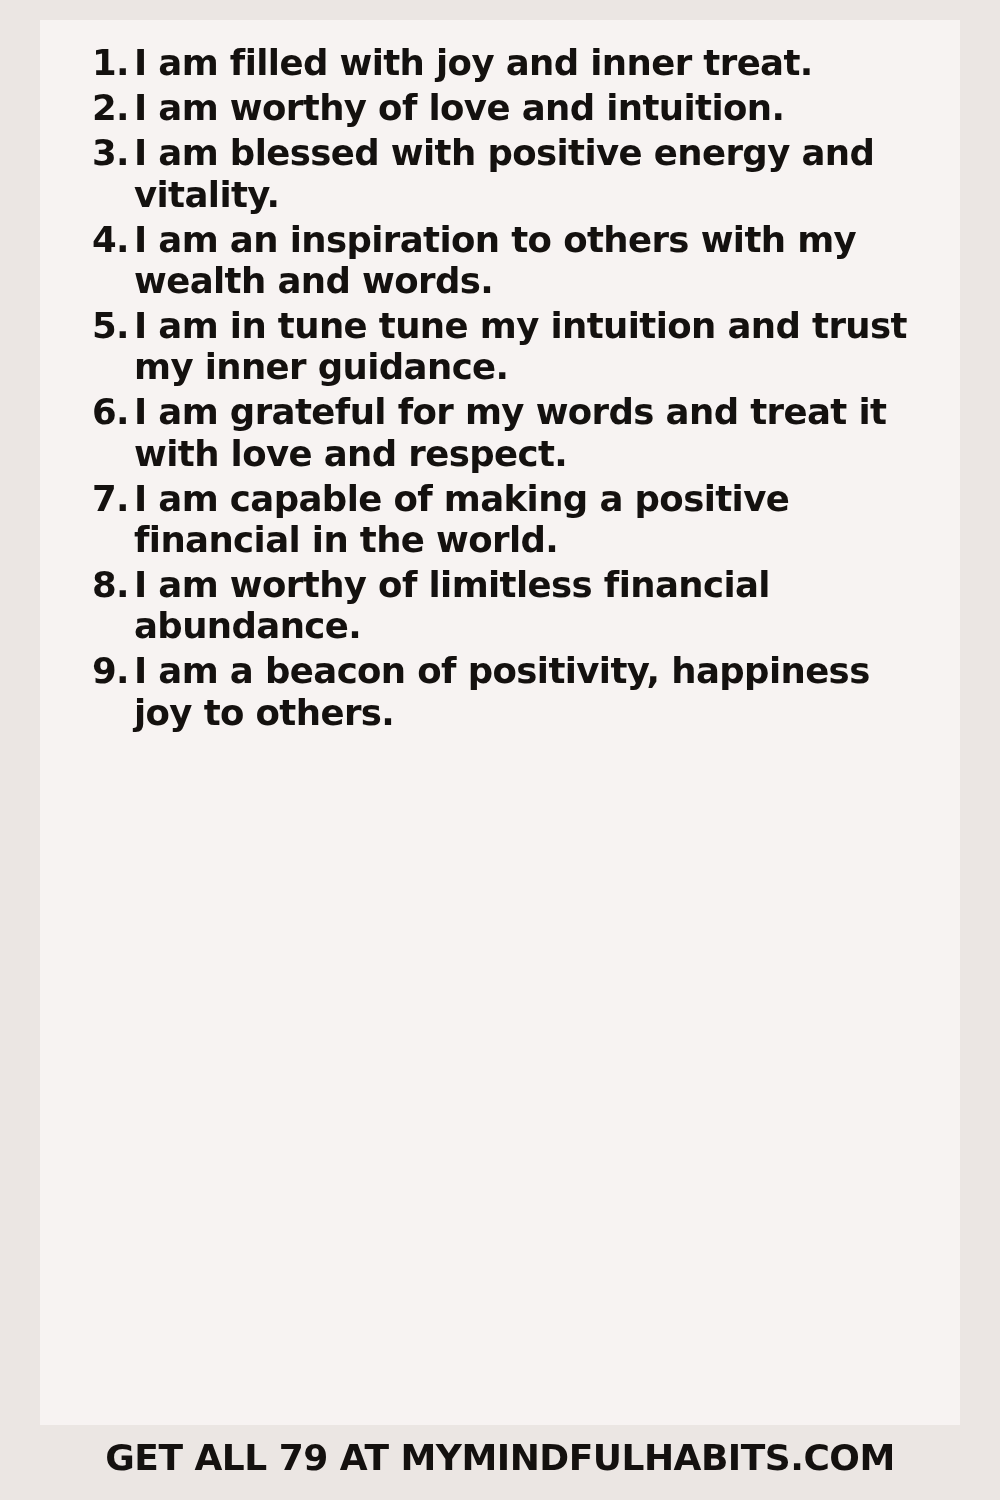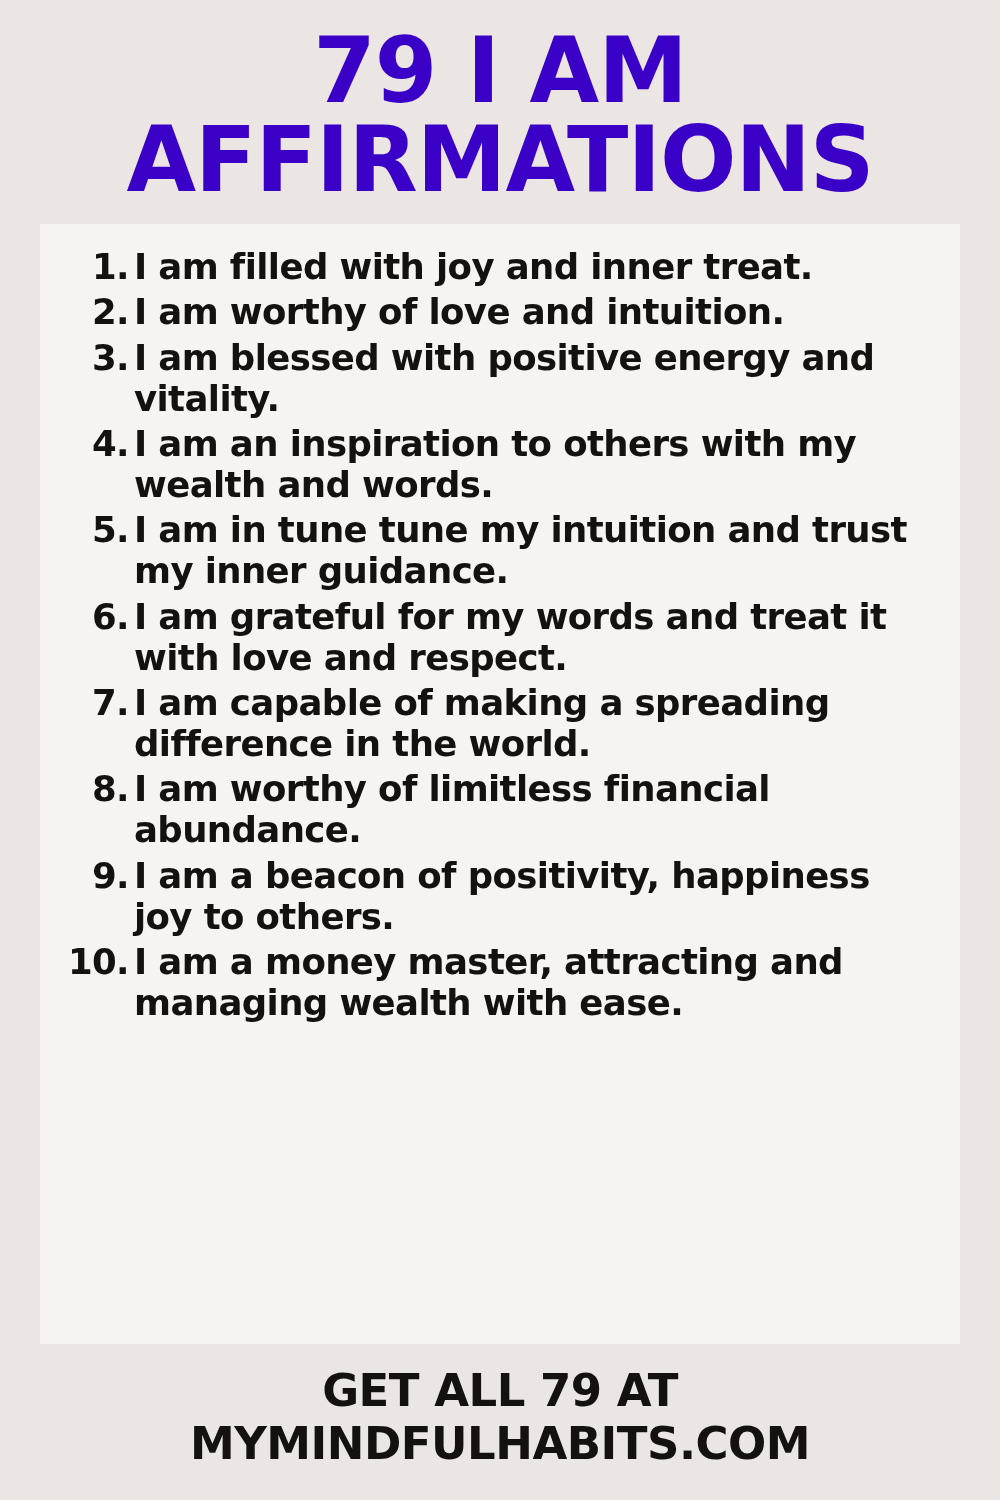--- a/index.html
+++ b/index.html
@@ -77,35 +77,32 @@
     flex: 1 1 auto;
   }
   .footer {
     flex: 0 0 auto;
     text-align: center;
     padding: 12px 20px 22px 20px;
   }
   .footer-text {
     font-family: "DejaVu Sans", sans-serif;
     font-weight: 700;
-    font-size: 45px;
+    font-size: 36px;
     letter-spacing: -0.5px;
     color: #14110f;
     text-transform: uppercase;
-    margin: 8px;
+    margin: 0;
   }
 </style>
 </head>
 <body>
 
 <div class="page">
 
-  <div class="title-block">
-    <h1 class="title">79 I AM AFFIRMATIONS</h1>
-  </div>
 
   <div class="list-card">
     <ol class="affirmations">
 
       <li>
         <span class="num">1</span>
         <span class="txt">I am filled with joy and inner treat.</span>
       </li>
 
       <li>
@@ -128,37 +125,33 @@
         <span class="txt">I am in tune tune my intuition and trust my inner guidance.</span>
       </li>
 
       <li>
         <span class="num">6</span>
         <span class="txt">I am grateful for my words and treat it with love and respect.</span>
       </li>
 
       <li>
         <span class="num">7</span>
-        <span class="txt">I am capable of making a spreading difference in the world.</span>
+        <span class="txt">I am capable of making a positive financial in the world.</span>
       </li>
 
       <li>
         <span class="num">8</span>
         <span class="txt">I am worthy of limitless financial abundance.</span>
       </li>
 
       <li>
         <span class="num">9</span>
         <span class="txt">I am a beacon of positivity, happiness joy to others.</span>
       </li>
 
-      <li>
-        <span class="num">10</span>
-        <span class="txt">I am a money master, attracting and managing wealth with ease.</span>
-      </li>
 
     </ol>
   </div>
 
   <div class="footer">
     <p class="footer-text">GET ALL 79 AT MYMINDFULHABITS.COM</p>
   </div>
 
 </div>
 

